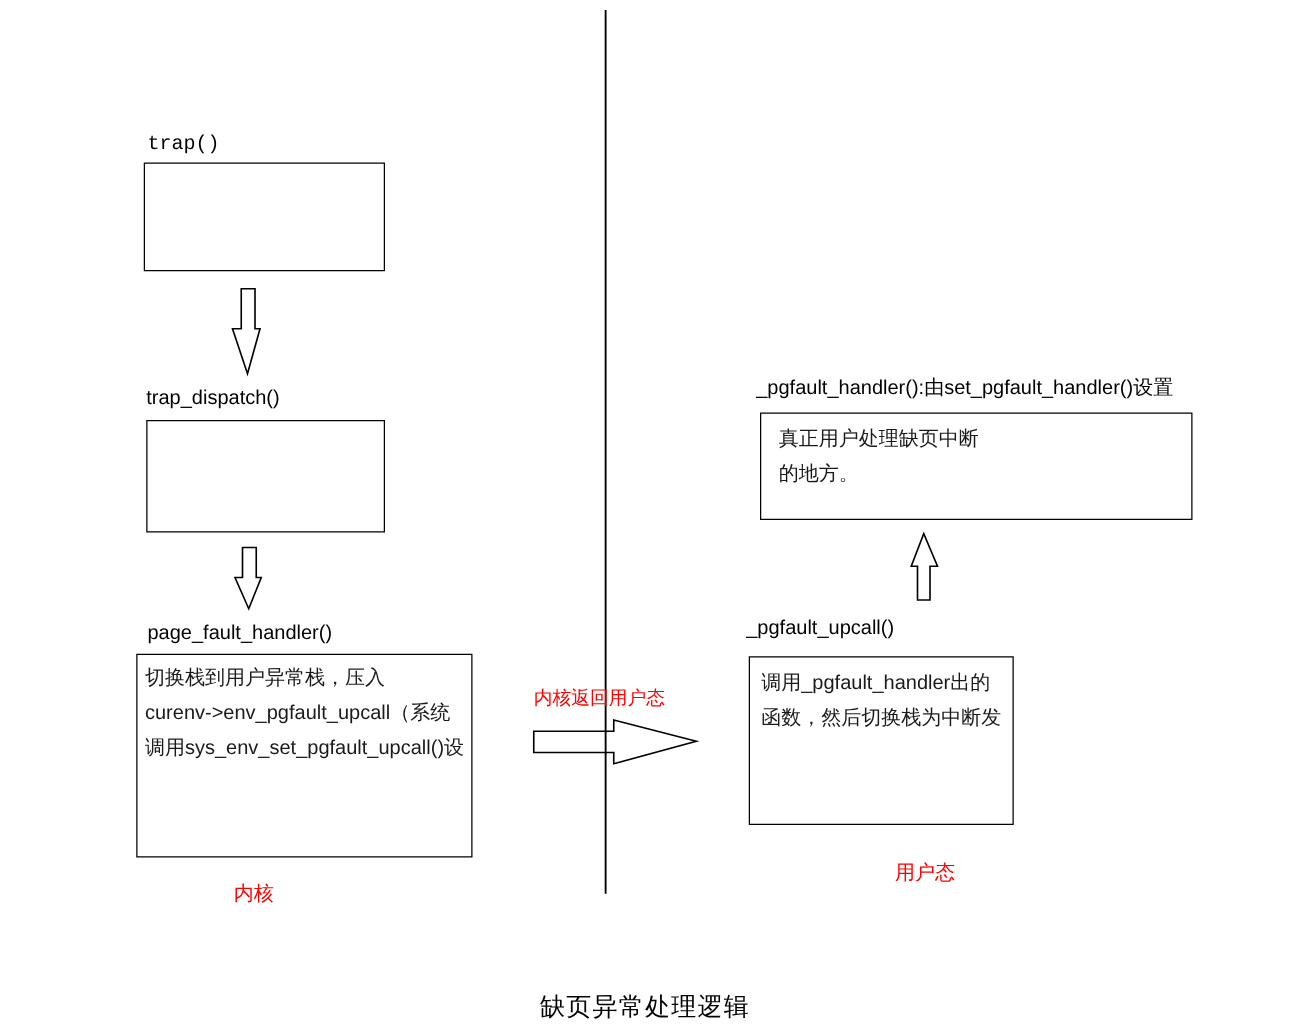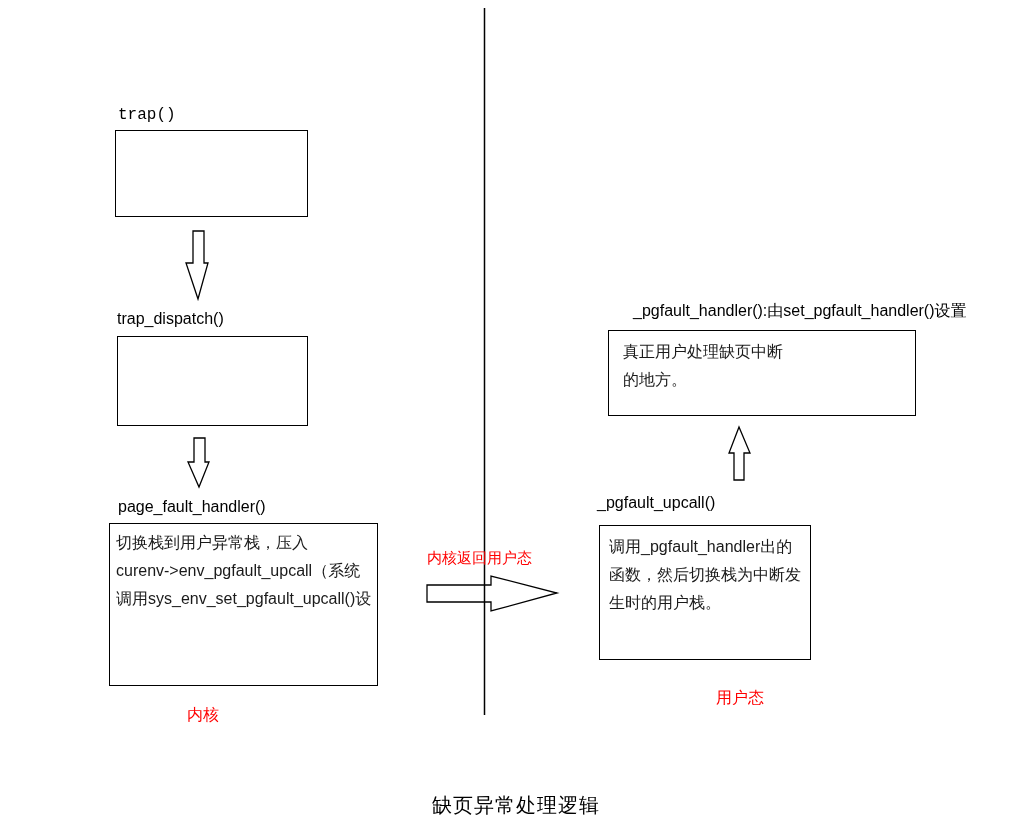--- a/index.html
+++ b/index.html
@@ -76,30 +76,29 @@
   <div class="abs node-box" style="left:109px; top:523px; width:269px; height:163px; padding:5px 0 0 6px;">
     <div class="box-text">切换栈到用户异常栈，压入</div>
     <div class="box-text">curenv-&gt;env_pgfault_upcall（系统</div>
     <div class="box-text">调用sys_env_set_pgfault_upcall()设</div>
   </div>
 
   <div class="abs red-label" style="left: 187px; top: 705px; color: rgb(255, 0, 0);">内核</div>
 
   <div class="abs red-label" style="left: 427px; top: 549px; font-size: 15px; color: rgb(255, 0, 0);">内核返回用户态</div>
 
-  <div class="abs node-label" style="left:633px; top:302px;text-align:right;">_pgfault_handler():由set_pgfault_handler()设置</div>
-  <div class="abs node-box" style="left:608px; top:330px; width:308px; height:86px; padding:7px 0 0 14px;">
+  <div class="abs node-label" style="left:605px; top:302px;text-align:right;">_pgfault_handler():由set_pgfault_handler()设置</div>
+  <div class="abs node-box" style="left:608px; top:330px; width:346px; height:86px; padding:7px 0 0 14px;">
     <div class="box-text">真正用户处理缺页中断</div>
     <div class="box-text">的地方。</div>
   </div>
 
   <div class="abs node-label" style="left:597px; top:494px;">_pgfault_upcall()</div>
   <div class="abs node-box" style="left:599px; top:525px; width:212px; height:135px; padding:7px 0 0 9px;">
     <div class="box-text">调用_pgfault_handler出的</div>
     <div class="box-text">函数，然后切换栈为中断发</div>
-    <div class="box-text">生时的用户栈。</div>
   </div>
 
   <div class="abs red-label" style="left: 716px; top: 688px; color: rgb(255, 0, 0);">用户态</div>
 
   <div class="abs caption" style="left:432px; top:792px;">缺页异常处理逻辑</div>
 
 </div>
 
 </body></html>

